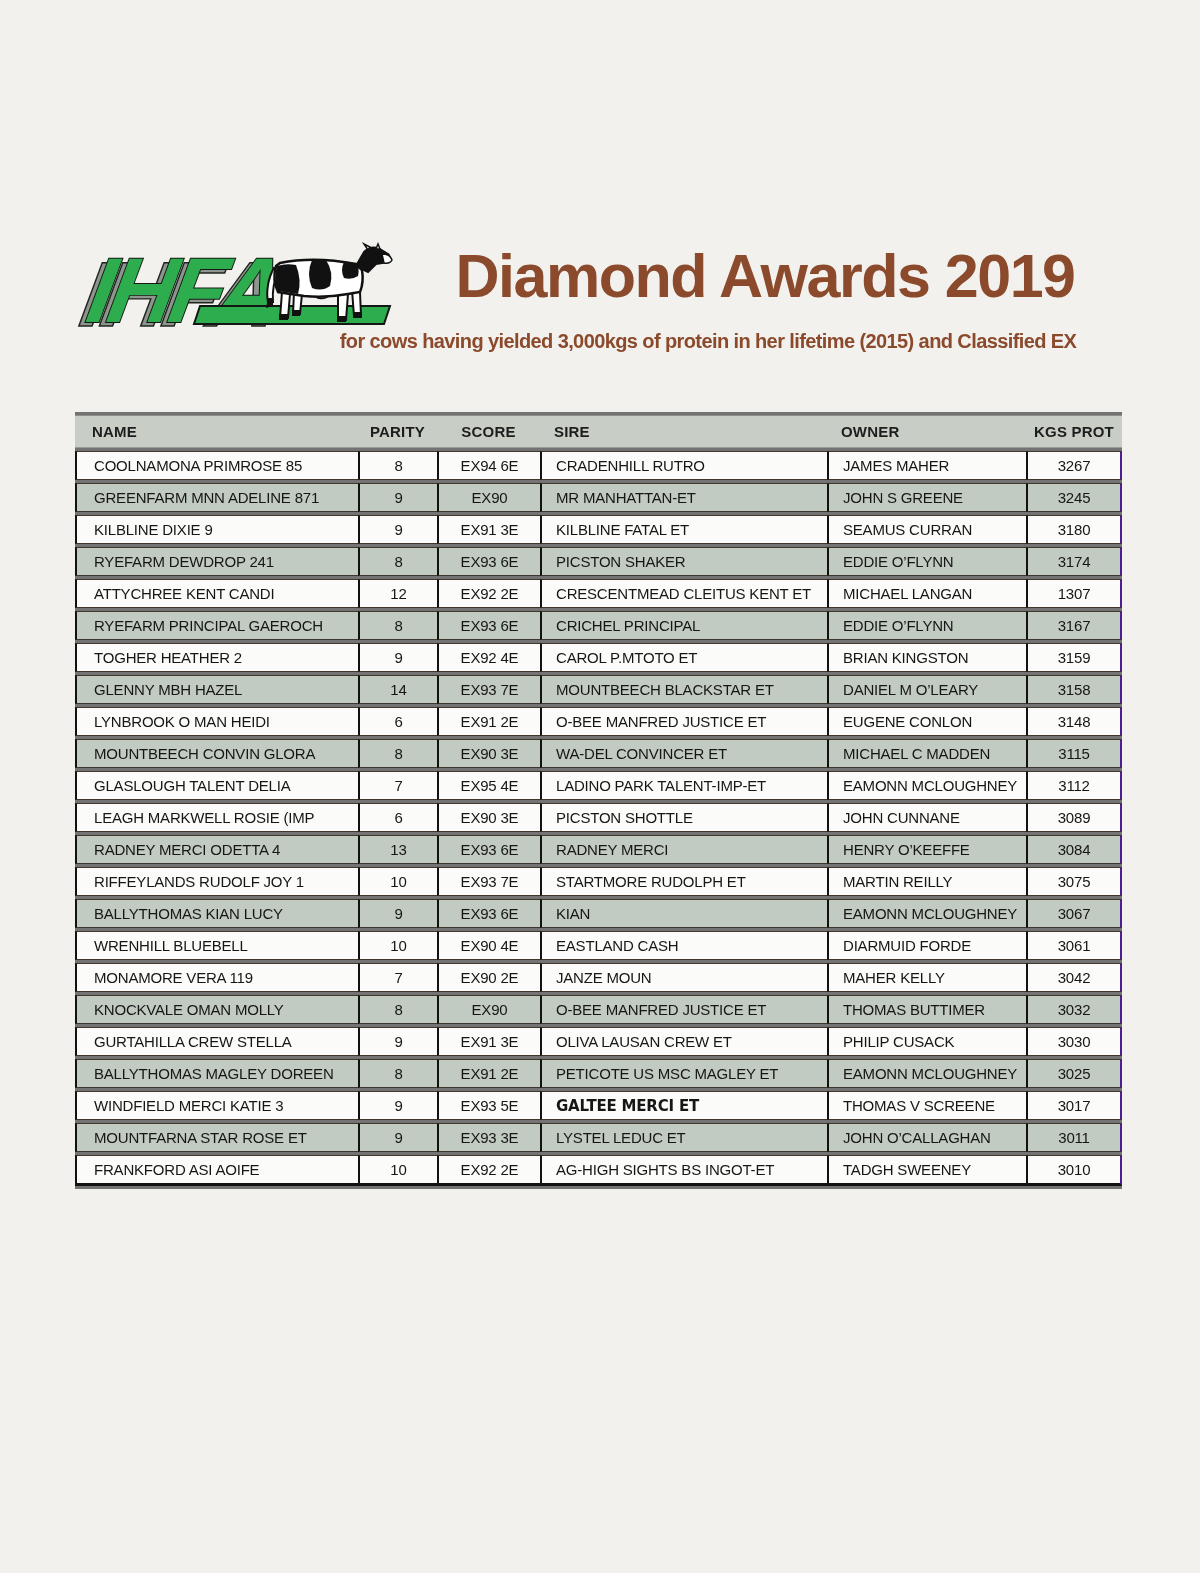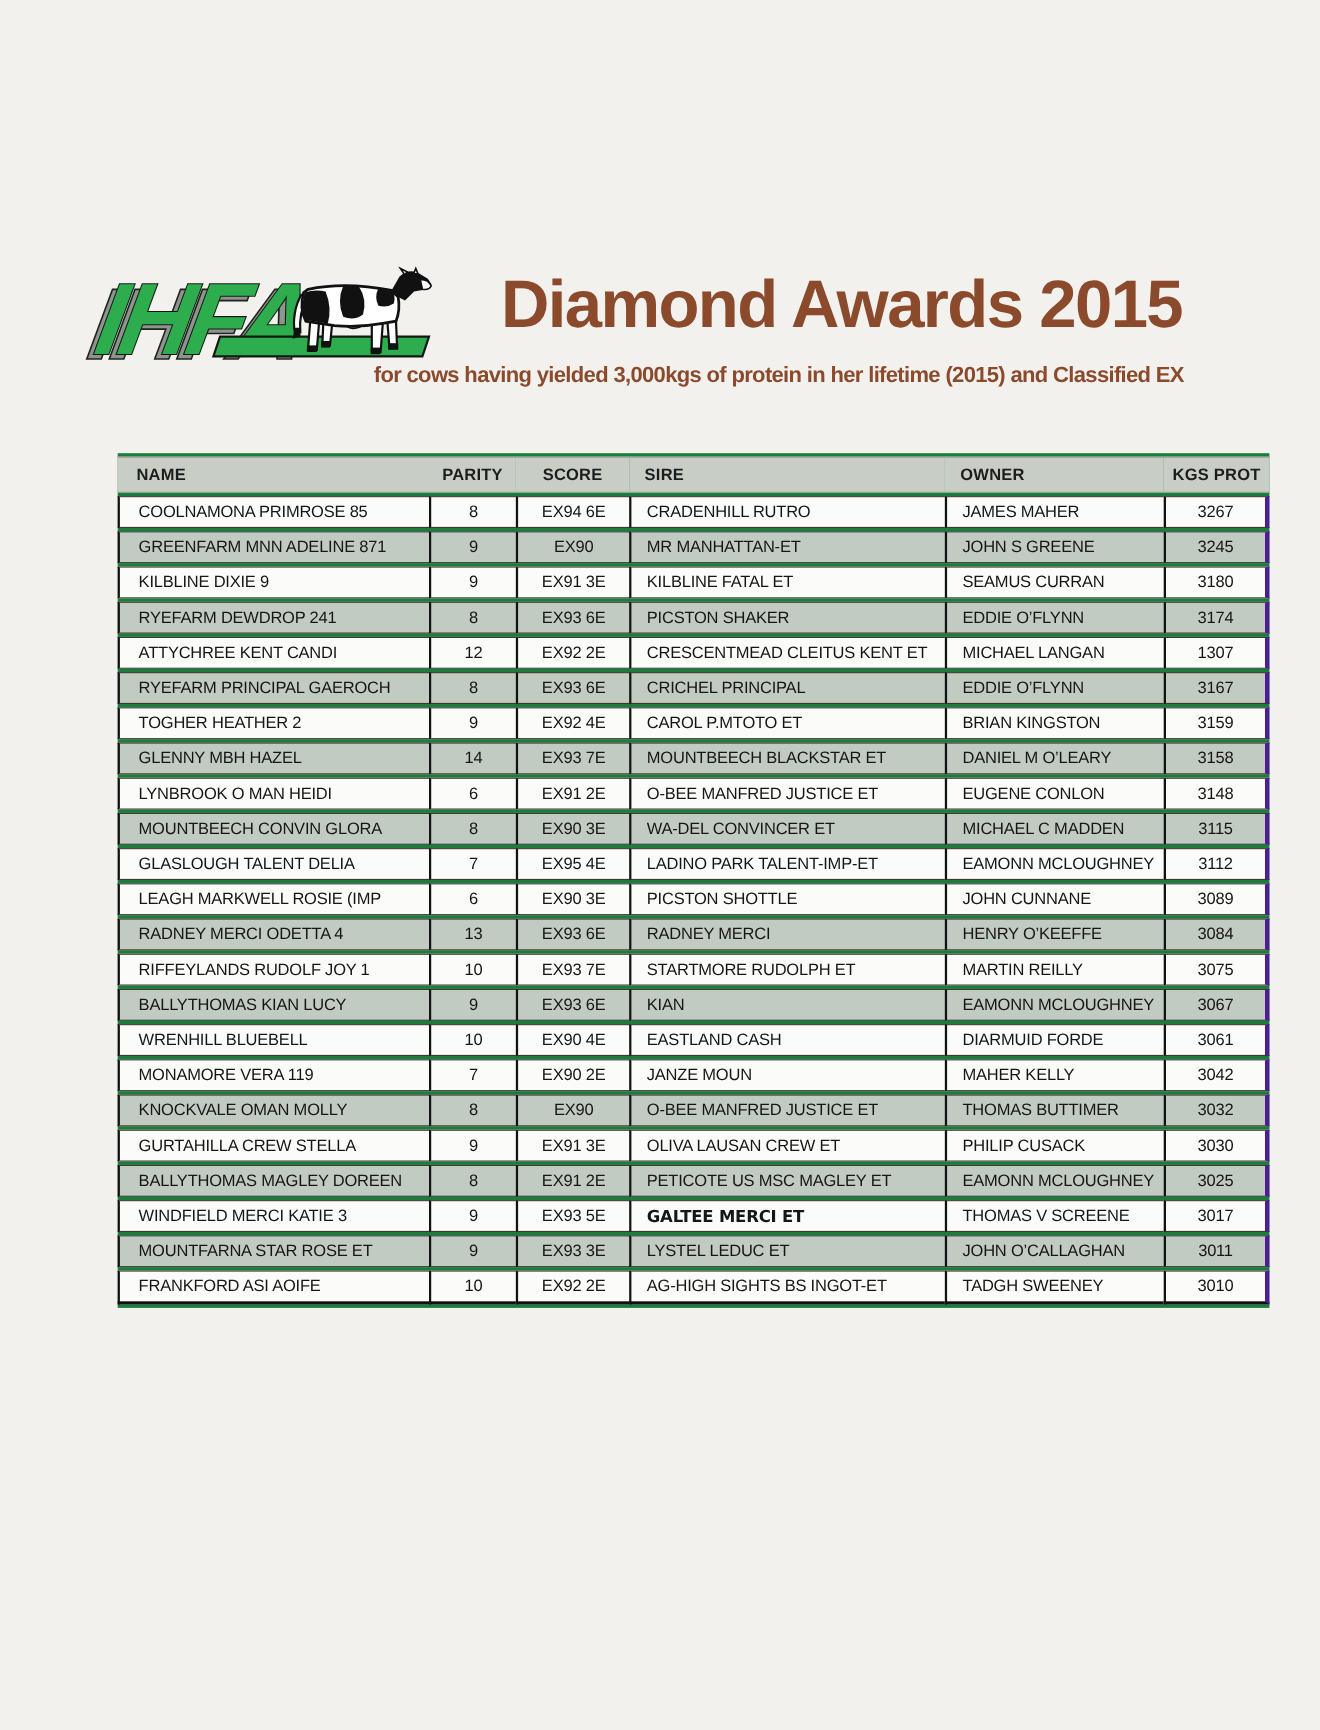--- a/index.html
+++ b/index.html
@@ -29,35 +29,35 @@
   .brand-subtitle {
     position:absolute; top:330px; left:238px; width:940px;
     text-align:center; font-size:20px; font-weight:700; letter-spacing:-0.6px;
     color:#8a4a2b;
   }
 
   
   .awards {
     position:absolute; left:75px; top:412px; width:1047px;
     border-collapse:separate; border-spacing:0 3px;
-    background:#15803d; table-layout:fixed;margin-left:32px;
+    background:#737373; table-layout:fixed;
   }
   .awards th {
     background:#c8cec6; height:29px;
     border-top:1px solid #8f8f8a; border-bottom:1px solid #9c9c96;
     font-size:15px; font-weight:bold; color:#1d1d1d; letter-spacing:0.2px;
     text-align:center; white-space:nowrap; overflow:hidden;
   }
   .awards td {
     height:25px; font-size:15px; color:#161616; letter-spacing:-0.2px;
     border-top:1px solid #40382e; border-bottom:1px solid #40382e;
     border-left:2px solid #121212;
     background:#fbfbf9; text-align:center; white-space:nowrap; overflow:hidden;
   }
-  .awards td:last-child { border-right:4px solid #4c1d95; }
+  .awards td:last-child { border-right:2px solid #4c1d95; }
   .awards tr.alt td { background:#c2cbc1; }
   .awards tbody tr:last-child td { border-bottom:3px solid #121212; }
 
   .awards th:nth-child(1), .awards td:nth-child(1) { text-align:left; padding-left:17px; }
   .awards th:nth-child(4), .awards td:nth-child(4),
   .awards th:nth-child(5), .awards td:nth-child(5) { text-align:left; padding-left:14px; }
 
   .sire-large {
     font-size:19px; font-family:"DejaVu Sans", sans-serif;
     letter-spacing:0.6px; color:#2e2e2e; font-weight:700;
@@ -99,21 +99,21 @@
 
       <path d="M92,22 L100,8 Q106,2 114,4 L124,10 Q128,14 124,18 L112,20 L104,28 Z" fill="#111" stroke="#111" stroke-width="2"></path>
 
       <path d="M118,10 Q126,10 128,16 Q126,20 120,19 Z" fill="#fff" stroke="#111" stroke-width="1.5"></path>
 
       <path d="M104,6 L100,0 L106,3 Z" fill="#fff" stroke="#111" stroke-width="1.5"></path>
       <path d="M112,5 L114,0 L116,5 Z" fill="#fff" stroke="#111" stroke-width="1.5"></path>
     </g>
   </svg>
 
-  <h1 class="brand-title">Diamond Awards 2015</h1>
+  <h1 class="brand-title">Diamond Awards 2019</h1>
   <div class="brand-subtitle">for cows having yielded 3,000kgs of protein in her lifetime (2015) and Classified EX</div>
 
   <table class="awards">
     <colgroup>
       <col style="width:283px">
         <col style="width:79px">
         <col style="width:103px">
       <col style="width:287px">
         <col style="width:199px">
         <col style="width:96px">

